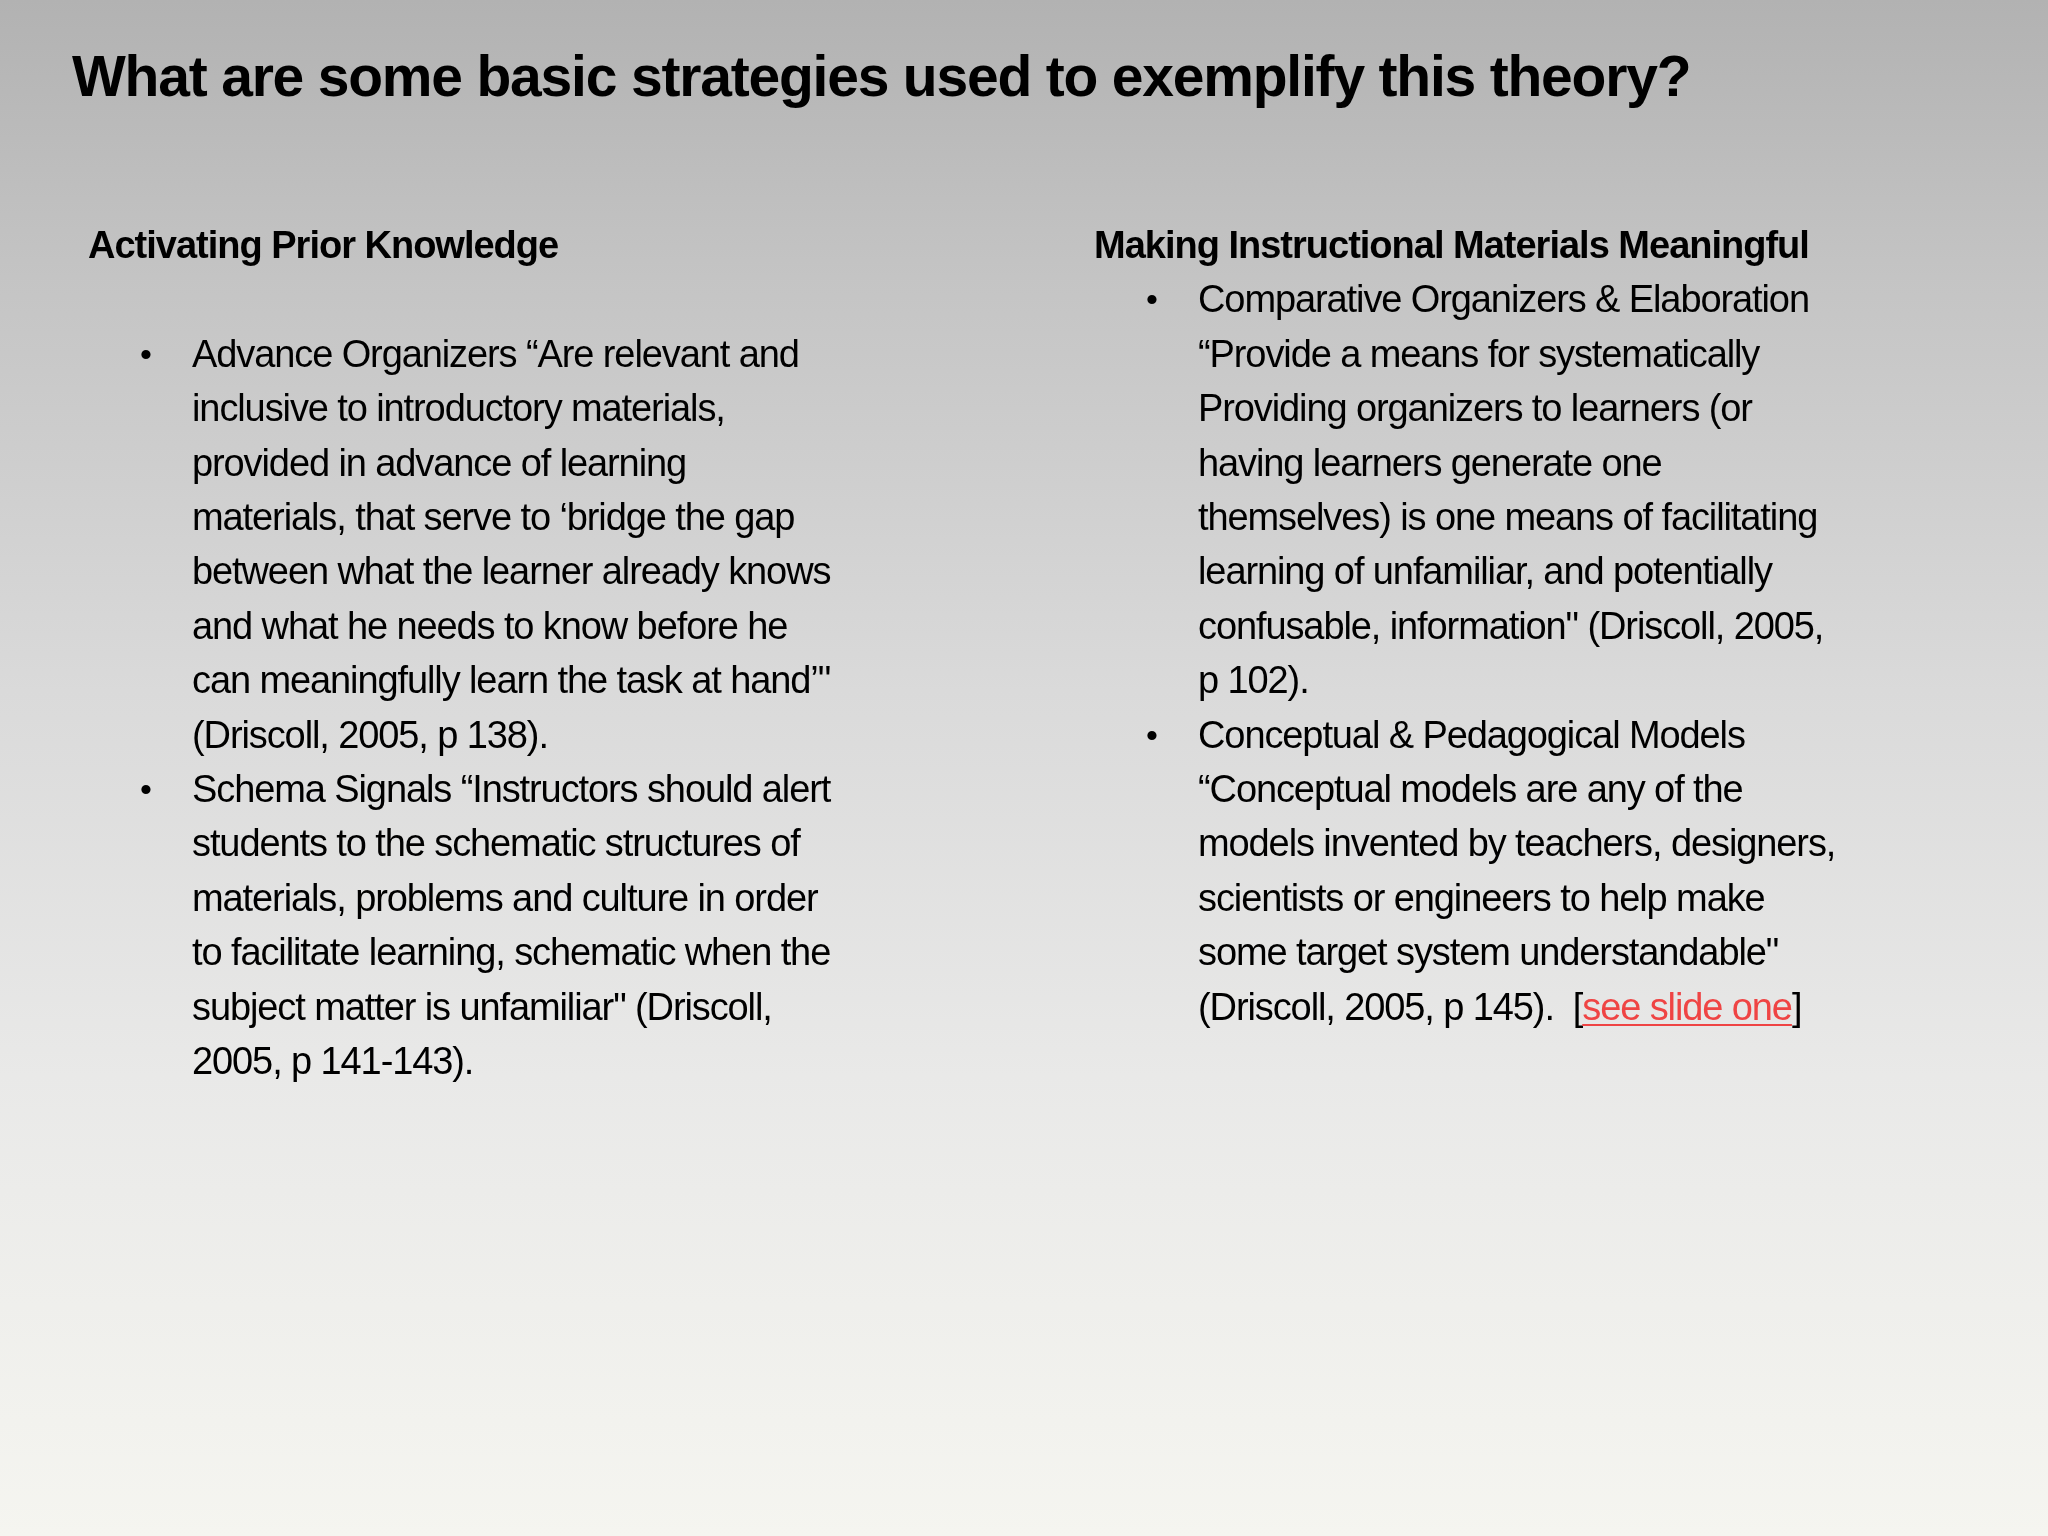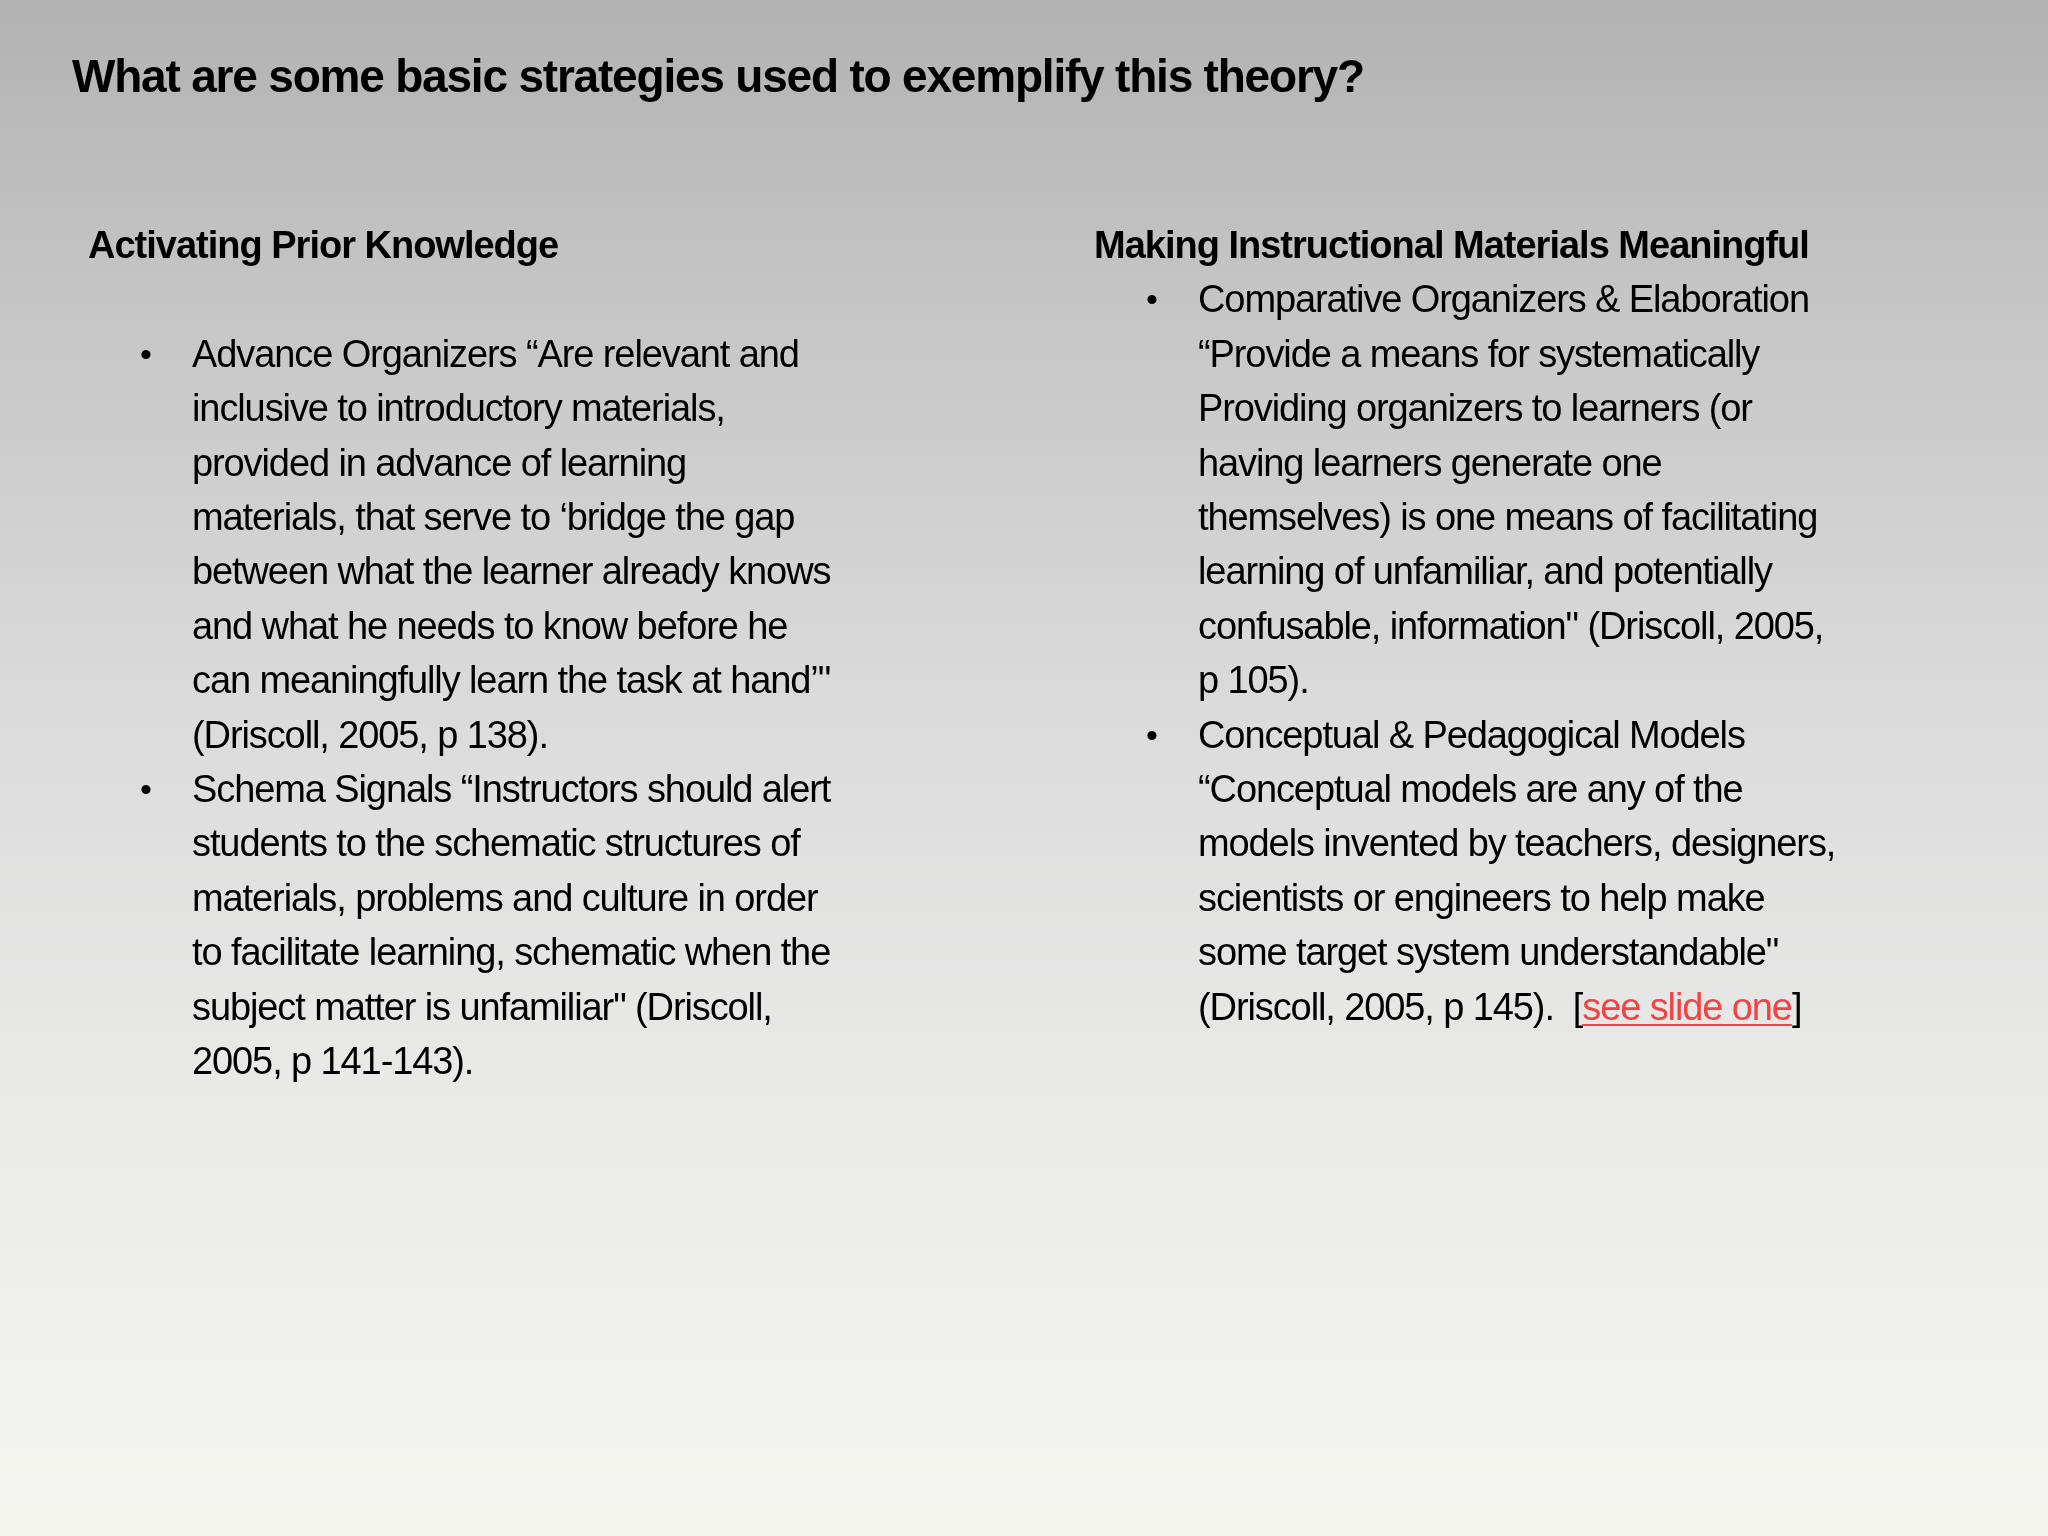--- a/index.html
+++ b/index.html
@@ -12,21 +12,21 @@
     overflow: hidden;
     position: relative;
     background: linear-gradient(to bottom, #b2b2b2 0%, #c4c4c4 18%, #dadada 45%, #e9e9e8 70%, #f5f5f0 100%);
     font-family: "Liberation Sans", "DejaVu Sans", sans-serif;
     color: #000;
   }
   .slide-title {
     position: absolute;
     left: 72px;
     top: 48px;
-    font-size: 46px;
+    font-size: 57px;
     font-weight: bold;
     letter-spacing: -1.2px;
     white-space: nowrap;
     line-height: 56px;
   }
   .column {
     position: absolute;
     top: 218px;
   }
   .col-left { left: 88px; width: 900px; }
@@ -115,21 +115,21 @@
     <ul class="bullet-list">
       <li class="bullet-item">
         <span class="bullet-dot">•</span>
         <span class="line term">Comparative Organizers &amp; Elaboration</span>
         <span class="line">“Provide a means for systematically</span>
         <span class="line">Providing organizers to learners (or</span>
         <span class="line">having learners generate one</span>
         <span class="line">themselves) is one means of facilitating</span>
         <span class="line">learning of unfamiliar, and potentially</span>
         <span class="line">confusable, information" (Driscoll, 2005,</span>
-        <span class="line">p 105).</span>
+        <span class="line">p 102).</span>
       </li>
       <li class="bullet-item">
         <span class="bullet-dot">•</span>
         <span class="line term">Conceptual &amp; Pedagogical Models</span>
         <span class="line">“Conceptual models are any of the</span>
         <span class="line">models invented by teachers, designers,</span>
         <span class="line">scientists or engineers to help make</span>
         <span class="line">some target system understandable"</span>
         <span class="line"><span style="white-space:pre">(Driscoll, 2005, p 145).  [</span><a class="link">see slide one</a><span>]</span></span>
       </li>

